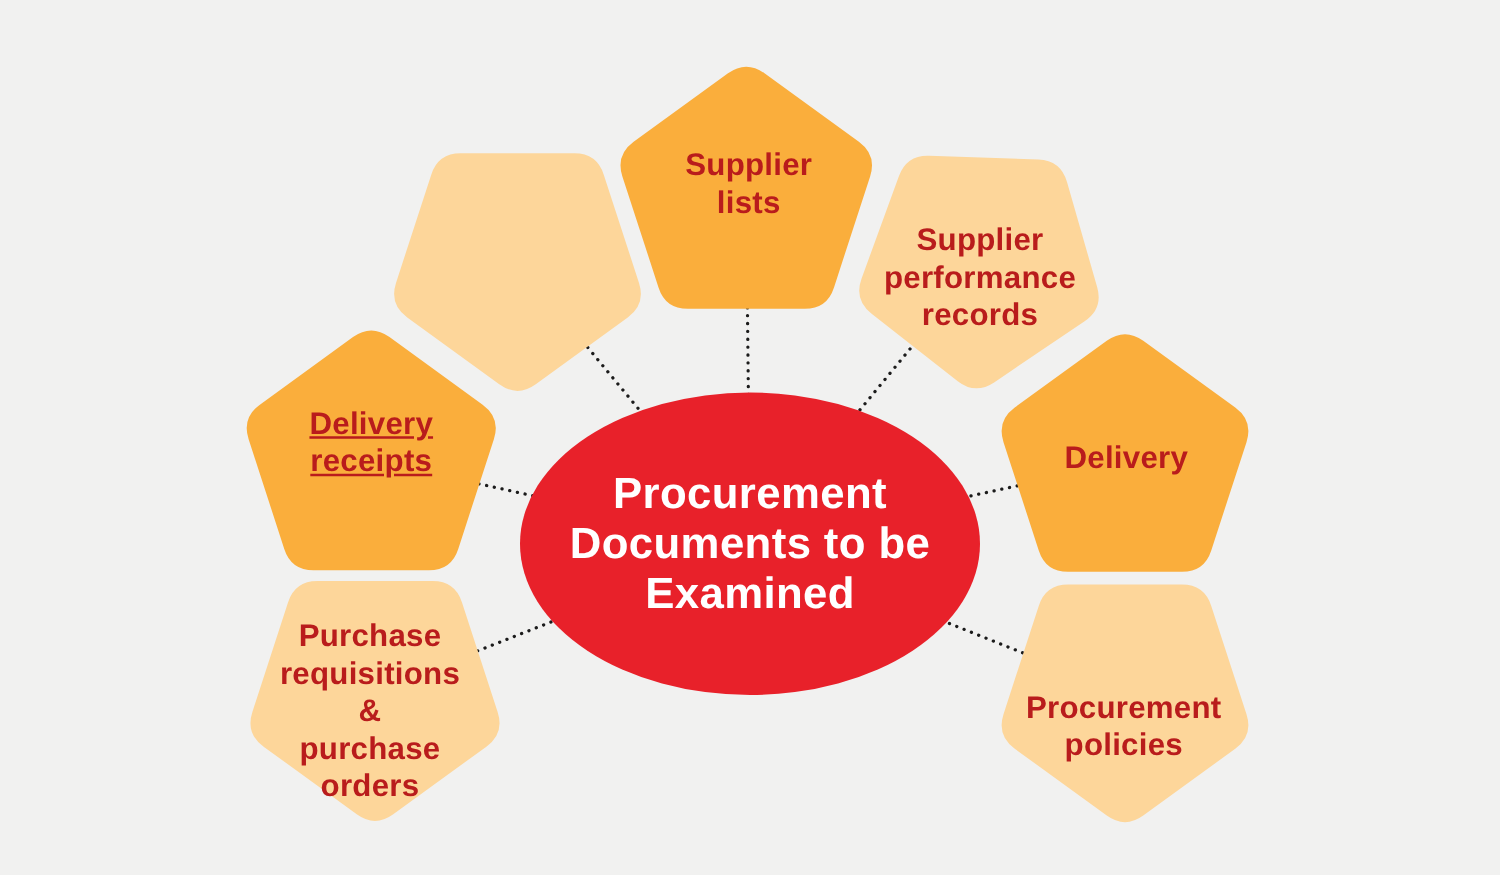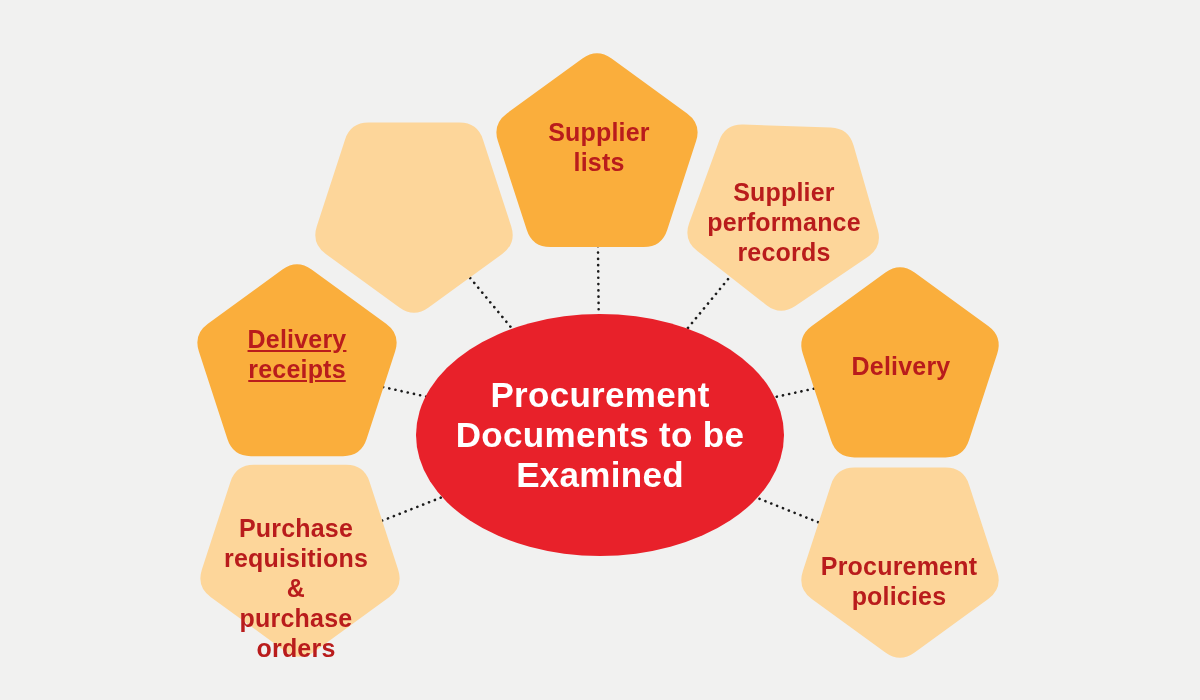--- a/index.html
+++ b/index.html
@@ -70,21 +70,21 @@
     </svg>
 
   <div class="node-label" style="left: 599px; top: 147px;">Supplier
 lists</div>
   <div class="node-label" style="left: 784px; top: 222px;">Supplier
 performance
 records</div>
   <div class="node-label" style="left: 297px; top: 354px; text-decoration: underline;">Delivery
 receipts</div>
   <div class="node-label" style="left: 901px; top: 366px;">Delivery</div>
-  <div class="node-label" style="left: 296px; top: 588px;">Purchase
+  <div class="node-label" style="left: 296px; top: 569px;">Purchase
 requisitions
 &amp;
 purchase
 orders</div>
   <div class="node-label" style="left: 899px; top: 581px;">Procurement
 policies</div>
 
   <div class="center-label" style="left: 600px; top: 435px;">Procurement
 Documents to be
 Examined</div>

